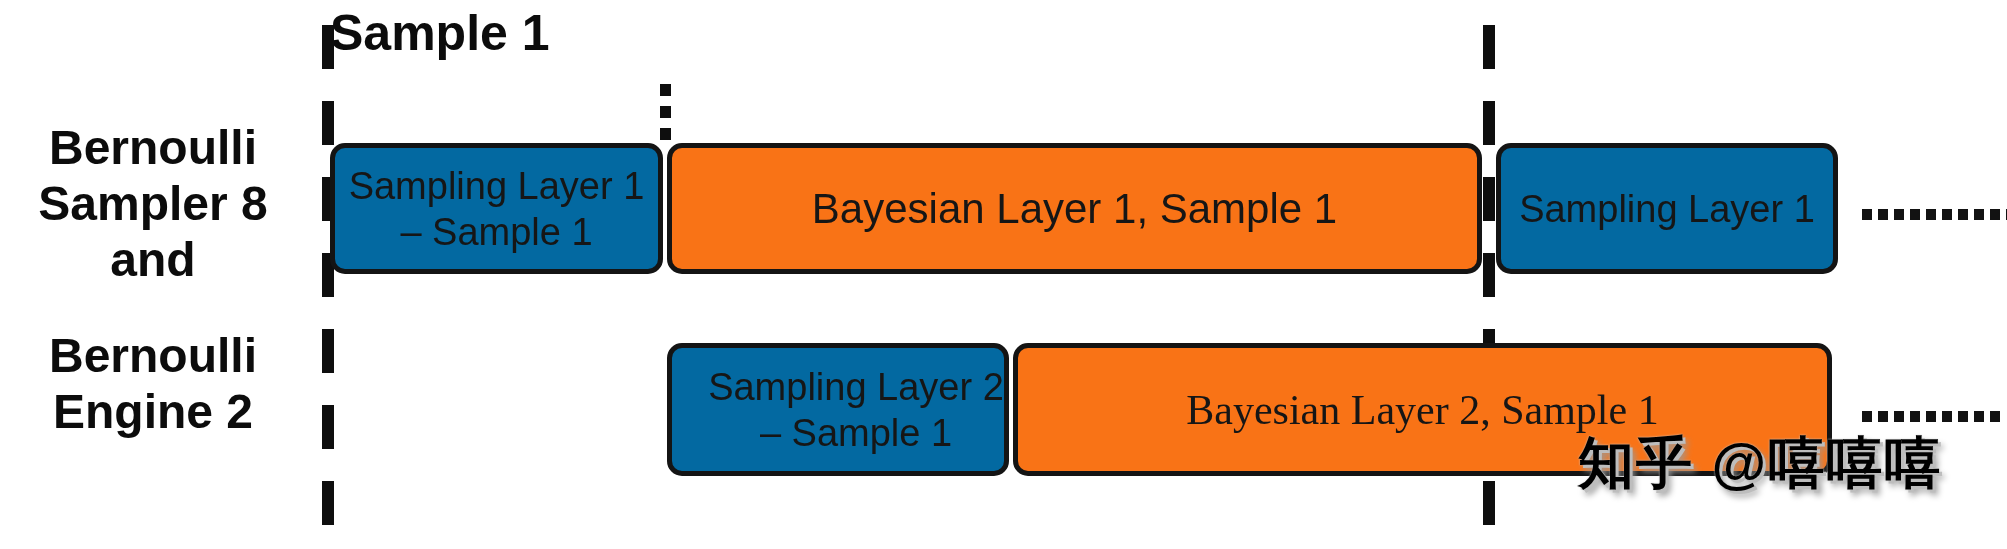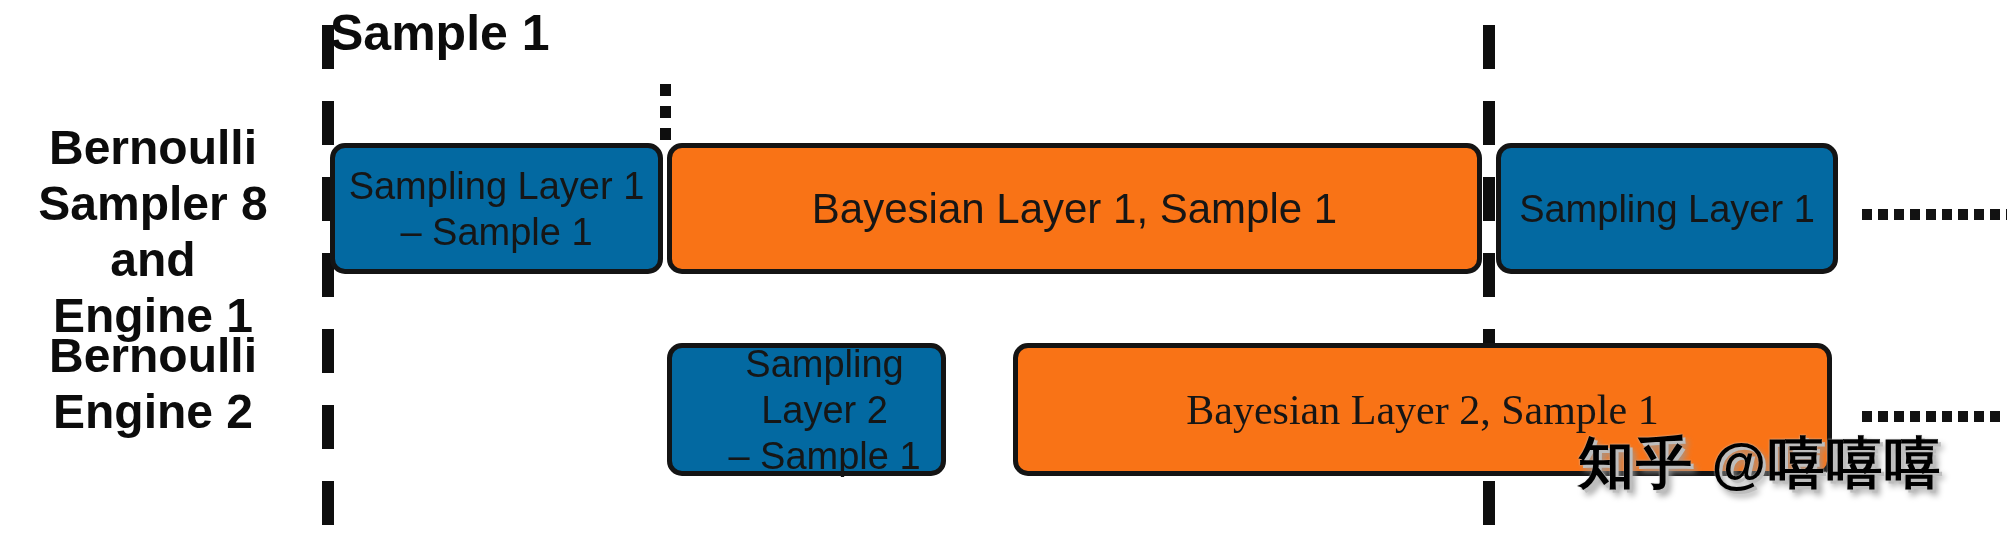--- a/index.html
+++ b/index.html
@@ -59,21 +59,21 @@
     display:flex;flex-direction:column;justify-content:center;align-items:center;
     text-align:center;color:#161616;
   }
   .pbox.sampling{background:#0369a1;font-size:38px;line-height:46px;}
   .pbox.bayesian{background:#f97316;font-size:42px;line-height:48px;}
   .row1{top:143px;height:131px;}
   .row2{top:343px;height:133px;}
   #box-sampling-l1-s1{left:330px;width:333px;}
   #box-bayesian-l1-s1{left:667px;width:815px;}
   #box-sampling-l1-s2{left:1496px;width:342px;}
-  #box-sampling-l2-s1{left:667px;width:279px;padding-left:36px;}
+  #box-sampling-l2-s1{left:667px;width:342px;padding-left:36px;}
   #box-bayesian-l2-s1{left:1013px;width:819px;font-family:Liberation Serif, serif;}
   
   #watermark{
     position:absolute;left:1578px;top:426px;z-index:3;
     font-size:56px;font-weight:700;letter-spacing:2px;white-space:nowrap;
     color:#000000;
     text-shadow:3px 3px 0 #bdbdbd,5px 6px 6px #9a9a9a,0 0 2px #cfcfcf;
   }
 </style>
 </head>
@@ -83,21 +83,20 @@
 
   <div id="boundary-line-1" class="vline-dashed"></div>
   <div id="boundary-line-2" class="vline-dashed"></div>
   <div id="tstep-divider" class="vline-dotted"></div>
 
   <div id="sample1-label" class="sample-label">Sample 1</div>
 
   <div id="engine-label-1" class="engine-label">
     <div>Bernoulli</div>
     <div>Sampler 8 and</div>
-    <div>Engine 1</div>
   </div>
   <div id="engine-label-2" class="engine-label">
     <div>Bernoulli</div>
     <div>Engine 2</div>
   </div>
 
   <div id="box-sampling-l1-s1" class="pbox sampling row1">
     <div>Sampling Layer 1</div>
     <div>– Sample 1</div>
   </div>

